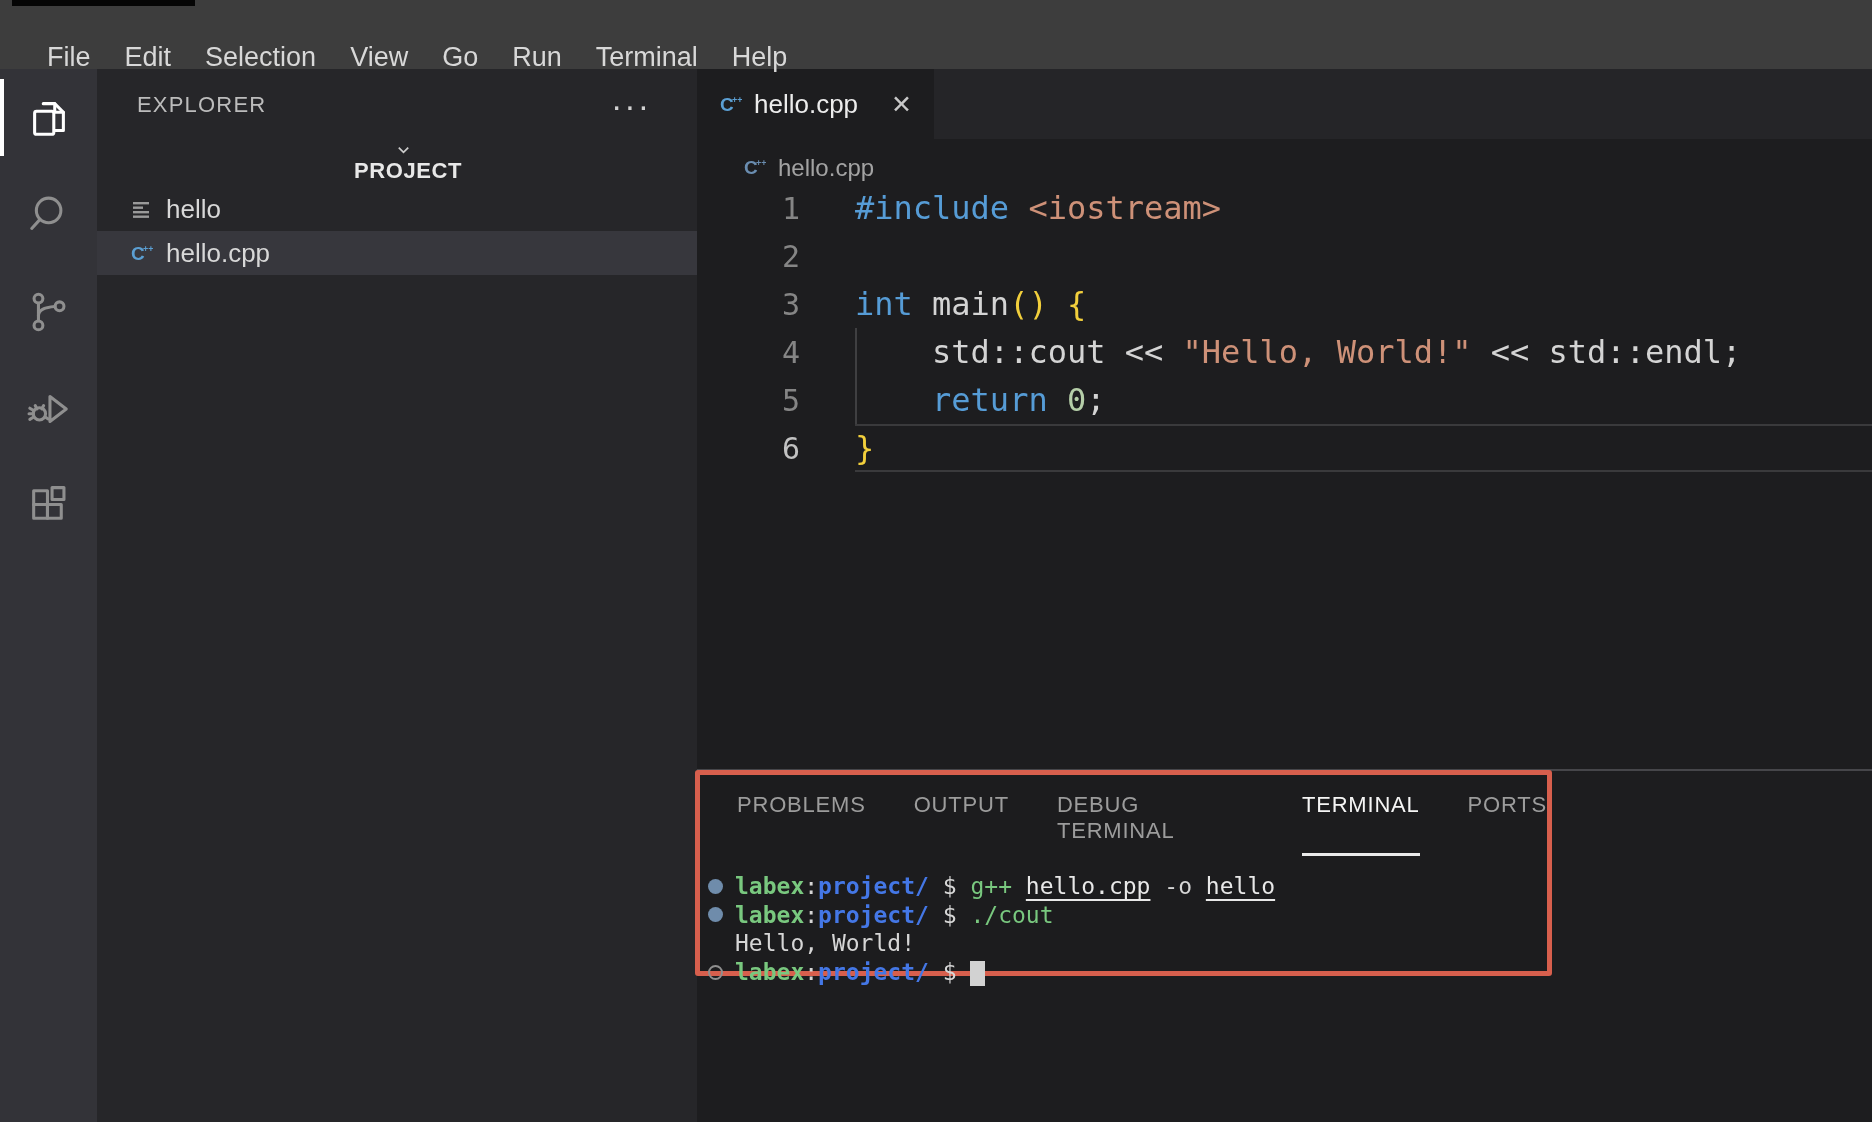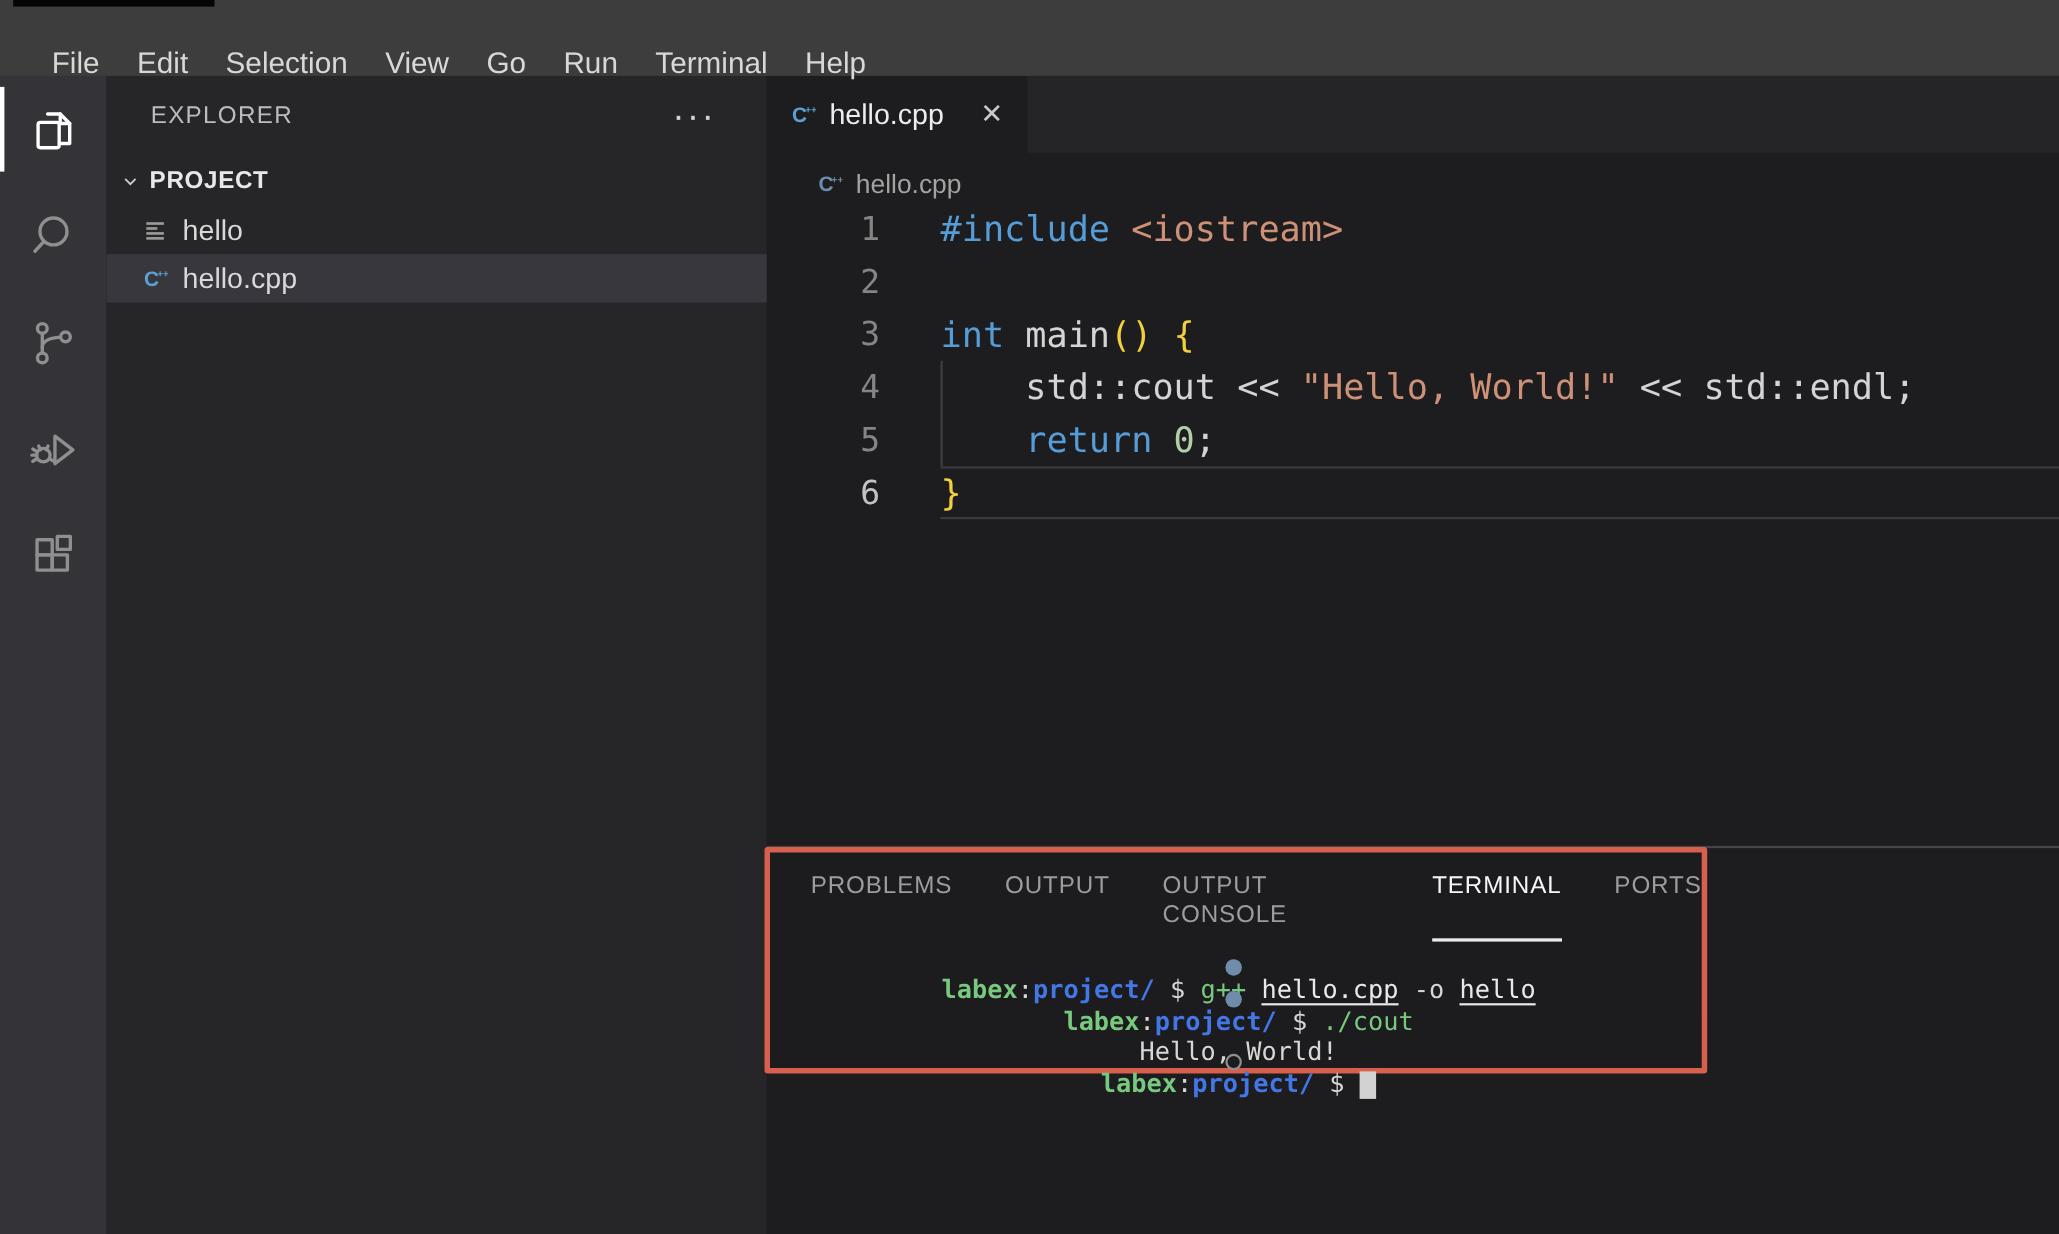--- a/index.html
+++ b/index.html
@@ -20,21 +20,21 @@
                  stroke-linecap:round; stroke-linejoin:round; }
   .ab-item.active svg { stroke:#ffffff; }
   .ab-item.active::before { content:''; position:absolute; left:0; top:10px; bottom:10px; width:4px; background:#fff; }
   .occlude { fill:#333338; }
 
   
   .sidebar { position:absolute; left:97px; top:69px; width:600px; height:1053px; background:#262629;text-align:right; }
   .sb-header { height:72px; display:flex; align-items:center; justify-content:space-between; padding:0 46px 0 40px; }
   .sb-title { font-size:22px; letter-spacing:1.2px; color:#bcbcbc; }
   .sb-dots { font-size:34px; color:#d2d2d2; letter-spacing:2px; line-height:20px; cursor:pointer; }
-  .sb-section { height:46px; display:flex; align-items:center; padding-left:13px; cursor:pointer; }
+  .sb-section { height:46px; display:flex; align-items:center; padding-left:13px; cursor:pointer;flex-direction:column; }
   .sb-section svg { width:17px; height:17px; stroke:#cccccc; fill:none; stroke-width:1.8; }
   .sb-section-label { margin-left:9px; font-size:22px; font-weight:bold; letter-spacing:0.6px; color:#e8e8e8; }
   .file-row { height:44px; display:flex; align-items:center; padding-left:33px; cursor:pointer; }
   .file-row.selected { background:#37373d; }
   .file-icon { width:23px; height:23px; margin-right:13px; flex:none; }
   .file-label { font-size:26px; color:#d8d8d8; }
 
   
   .tabbar { position:absolute; left:697px; top:69px; width:1175px; height:70px; background:#252528; display:flex; }
   .tab { width:237px; height:70px; background:#1d1d1f; display:flex; align-items:center; padding:0 22px; cursor:pointer; }
@@ -61,21 +61,21 @@
 
   
   .panel-topline { position:absolute; left:697px; top:769px; width:1175px; height:2px; background:#46464a; }
   .terminal-panel { position:absolute; left:695px; top:770px; width:857px; height:206px;
                     border:5px solid #d75f4d; border-radius:3px; background:#1c1c1e; }
   .panel-tabs { display:flex; gap:48px; margin:17px 0 0 37px; }
   .panel-tab { font-size:22px; letter-spacing:0.8px; color:#9c9c9c; cursor:pointer; position:relative; }
   .panel-tab.active { color:#f5f5f5; }
   .panel-tab.active::after { content:''; position:absolute; left:0; right:0; bottom:-12px; height:3px; background:#eaeaea; }
   .term-body { margin:28px 0 0 5px; font-family:"DejaVu Sans Mono", monospace; font-size:23px; }
-  .term-line { display:flex; align-items:center; height:28.6px;flex-direction:column; }
+  .term-line { display:flex; align-items:center; height:28.6px; }
   .term-marker { width:15px; height:15px; border-radius:50%; margin:0 12px 0 3px; flex:none; }
   .term-marker.filled { background:#6f8cab; }
   .term-marker.hollow { border:2px solid #8f8f8f; }
   .term-marker.none { visibility:hidden; }
   .term-text { white-space:pre; color:#d6d6d6; }
   .t-gb { color:#79c87f; font-weight:bold; }
   .t-bb { color:#4477e6; font-weight:bold; }
   .t-g  { color:#79c87f; }
   .t-p  { color:#d6d6d6; }
   .t-u  { color:#e8e8e8; text-decoration:underline; text-underline-offset:5px; }
@@ -218,21 +218,21 @@
       <div class="lc"><span class="tk-gold">}</span></div>
     </div>
   </div>
 
   <div class="panel-topline"></div>
 
   <div class="terminal-panel">
     <div class="panel-tabs">
       <span class="panel-tab">PROBLEMS</span>
       <span class="panel-tab">OUTPUT</span>
-      <span class="panel-tab">OUTPUT CONSOLE</span>
+      <span class="panel-tab">DEBUG TERMINAL</span>
       <span class="panel-tab active">TERMINAL</span>
       <span class="panel-tab">PORTS</span>
     </div>
     <div class="term-body">
       <div class="term-line">
         <span class="term-marker filled"></span>
         <span class="term-text"><span class="t-gb">labex</span><span class="t-p">:</span><span class="t-bb">project/</span><span class="t-p"> $ </span><span class="t-g">g++</span><span class="t-p"> </span><span class="t-u">hello.cpp</span><span class="t-p"> -o </span><span class="t-u">hello</span></span>
       </div>
       <div class="term-line">
         <span class="term-marker filled"></span>

